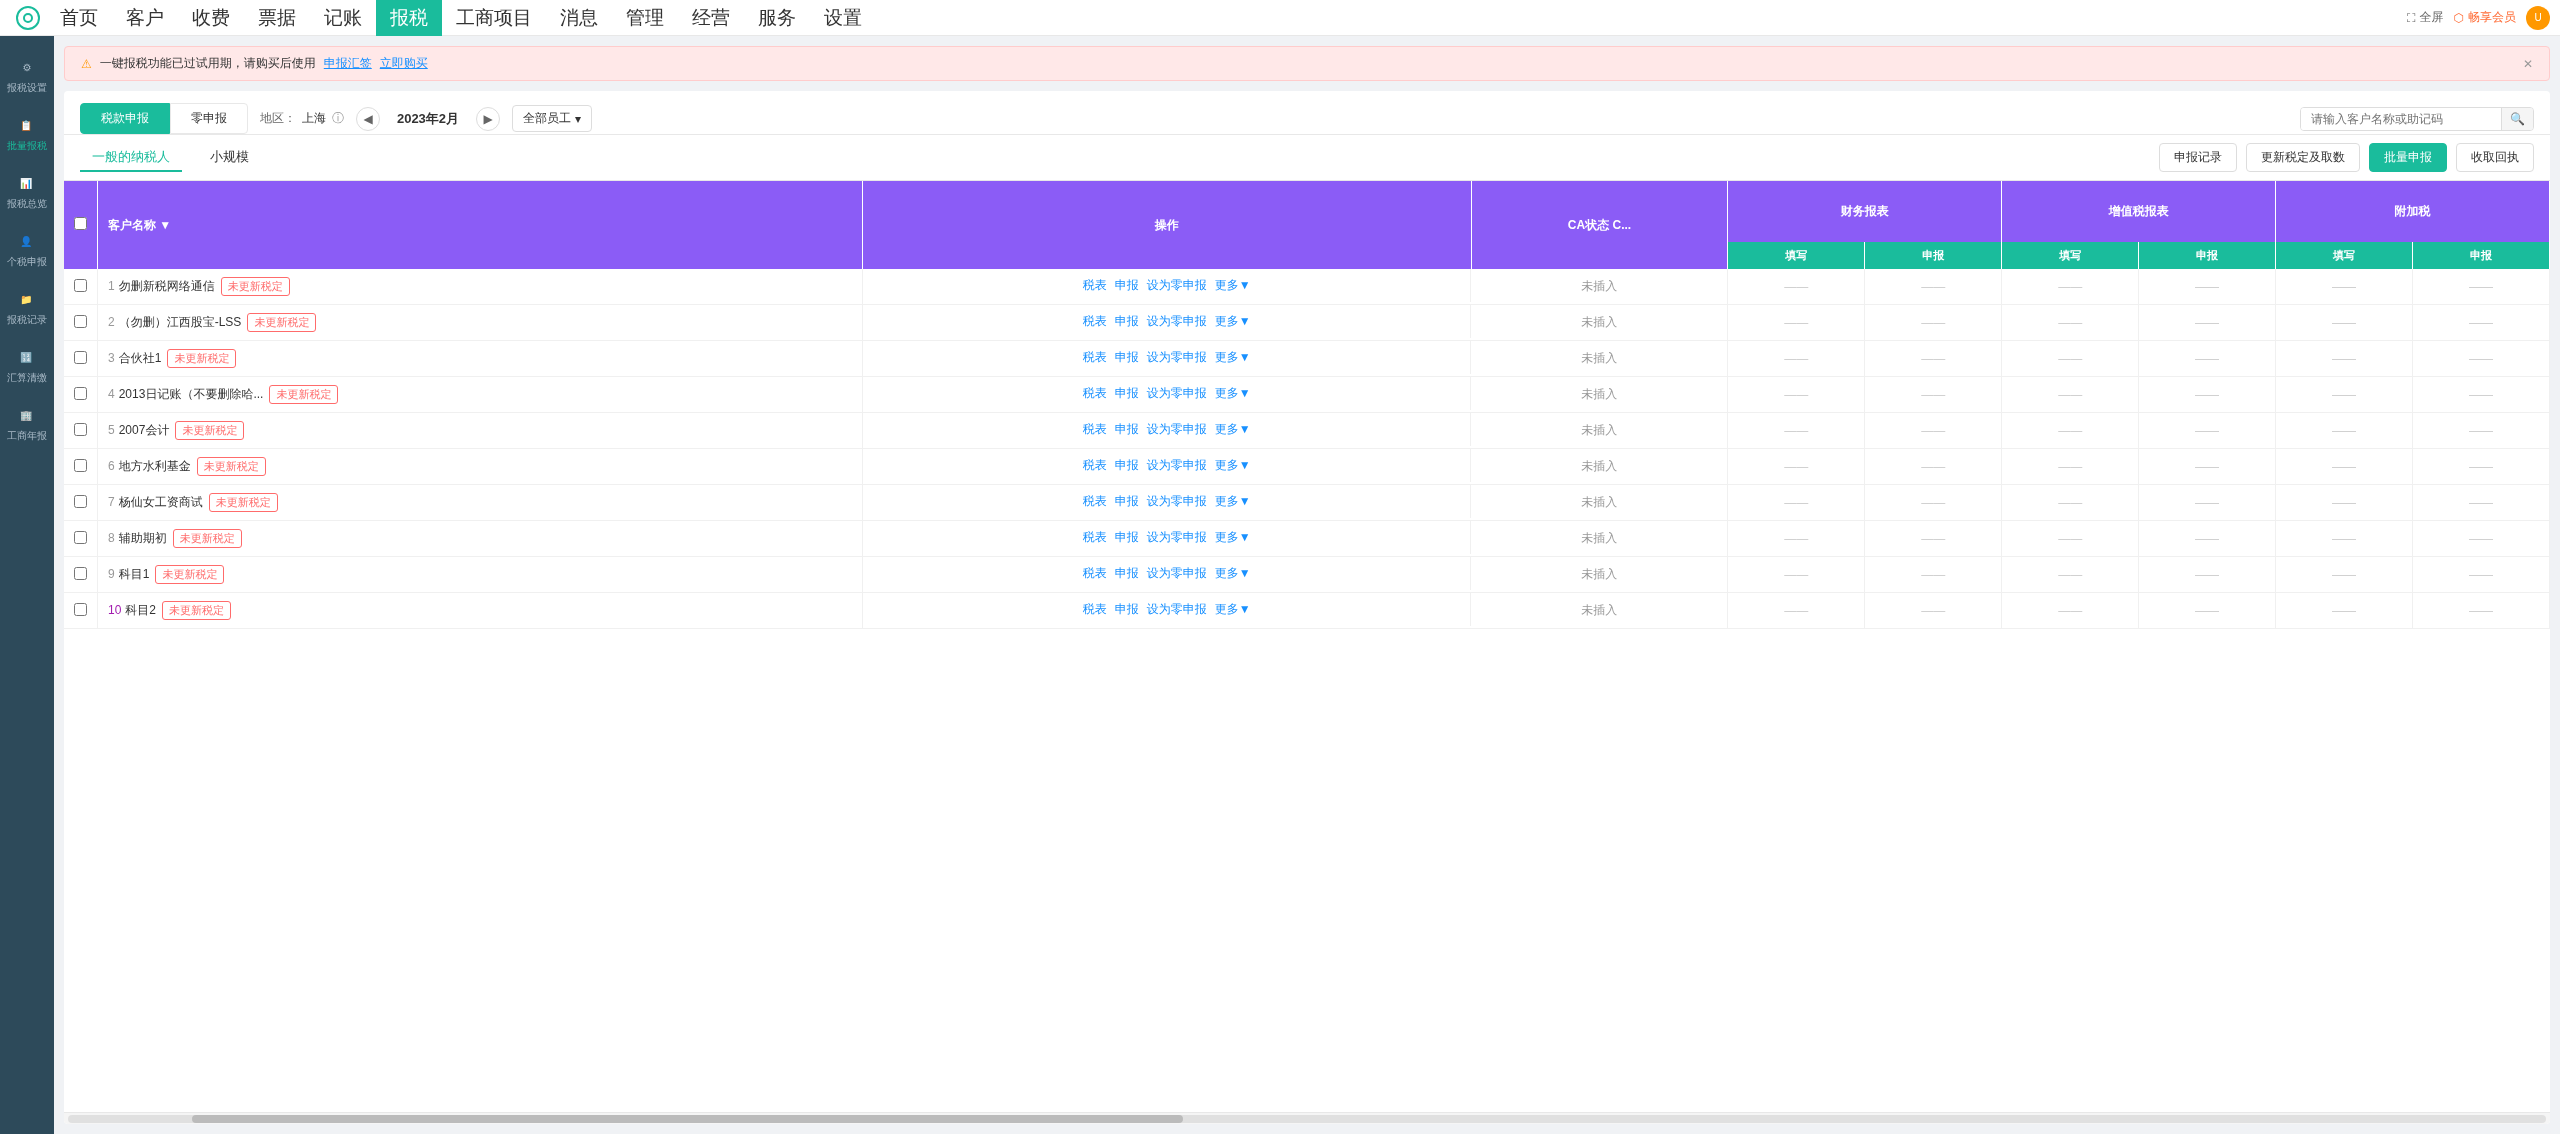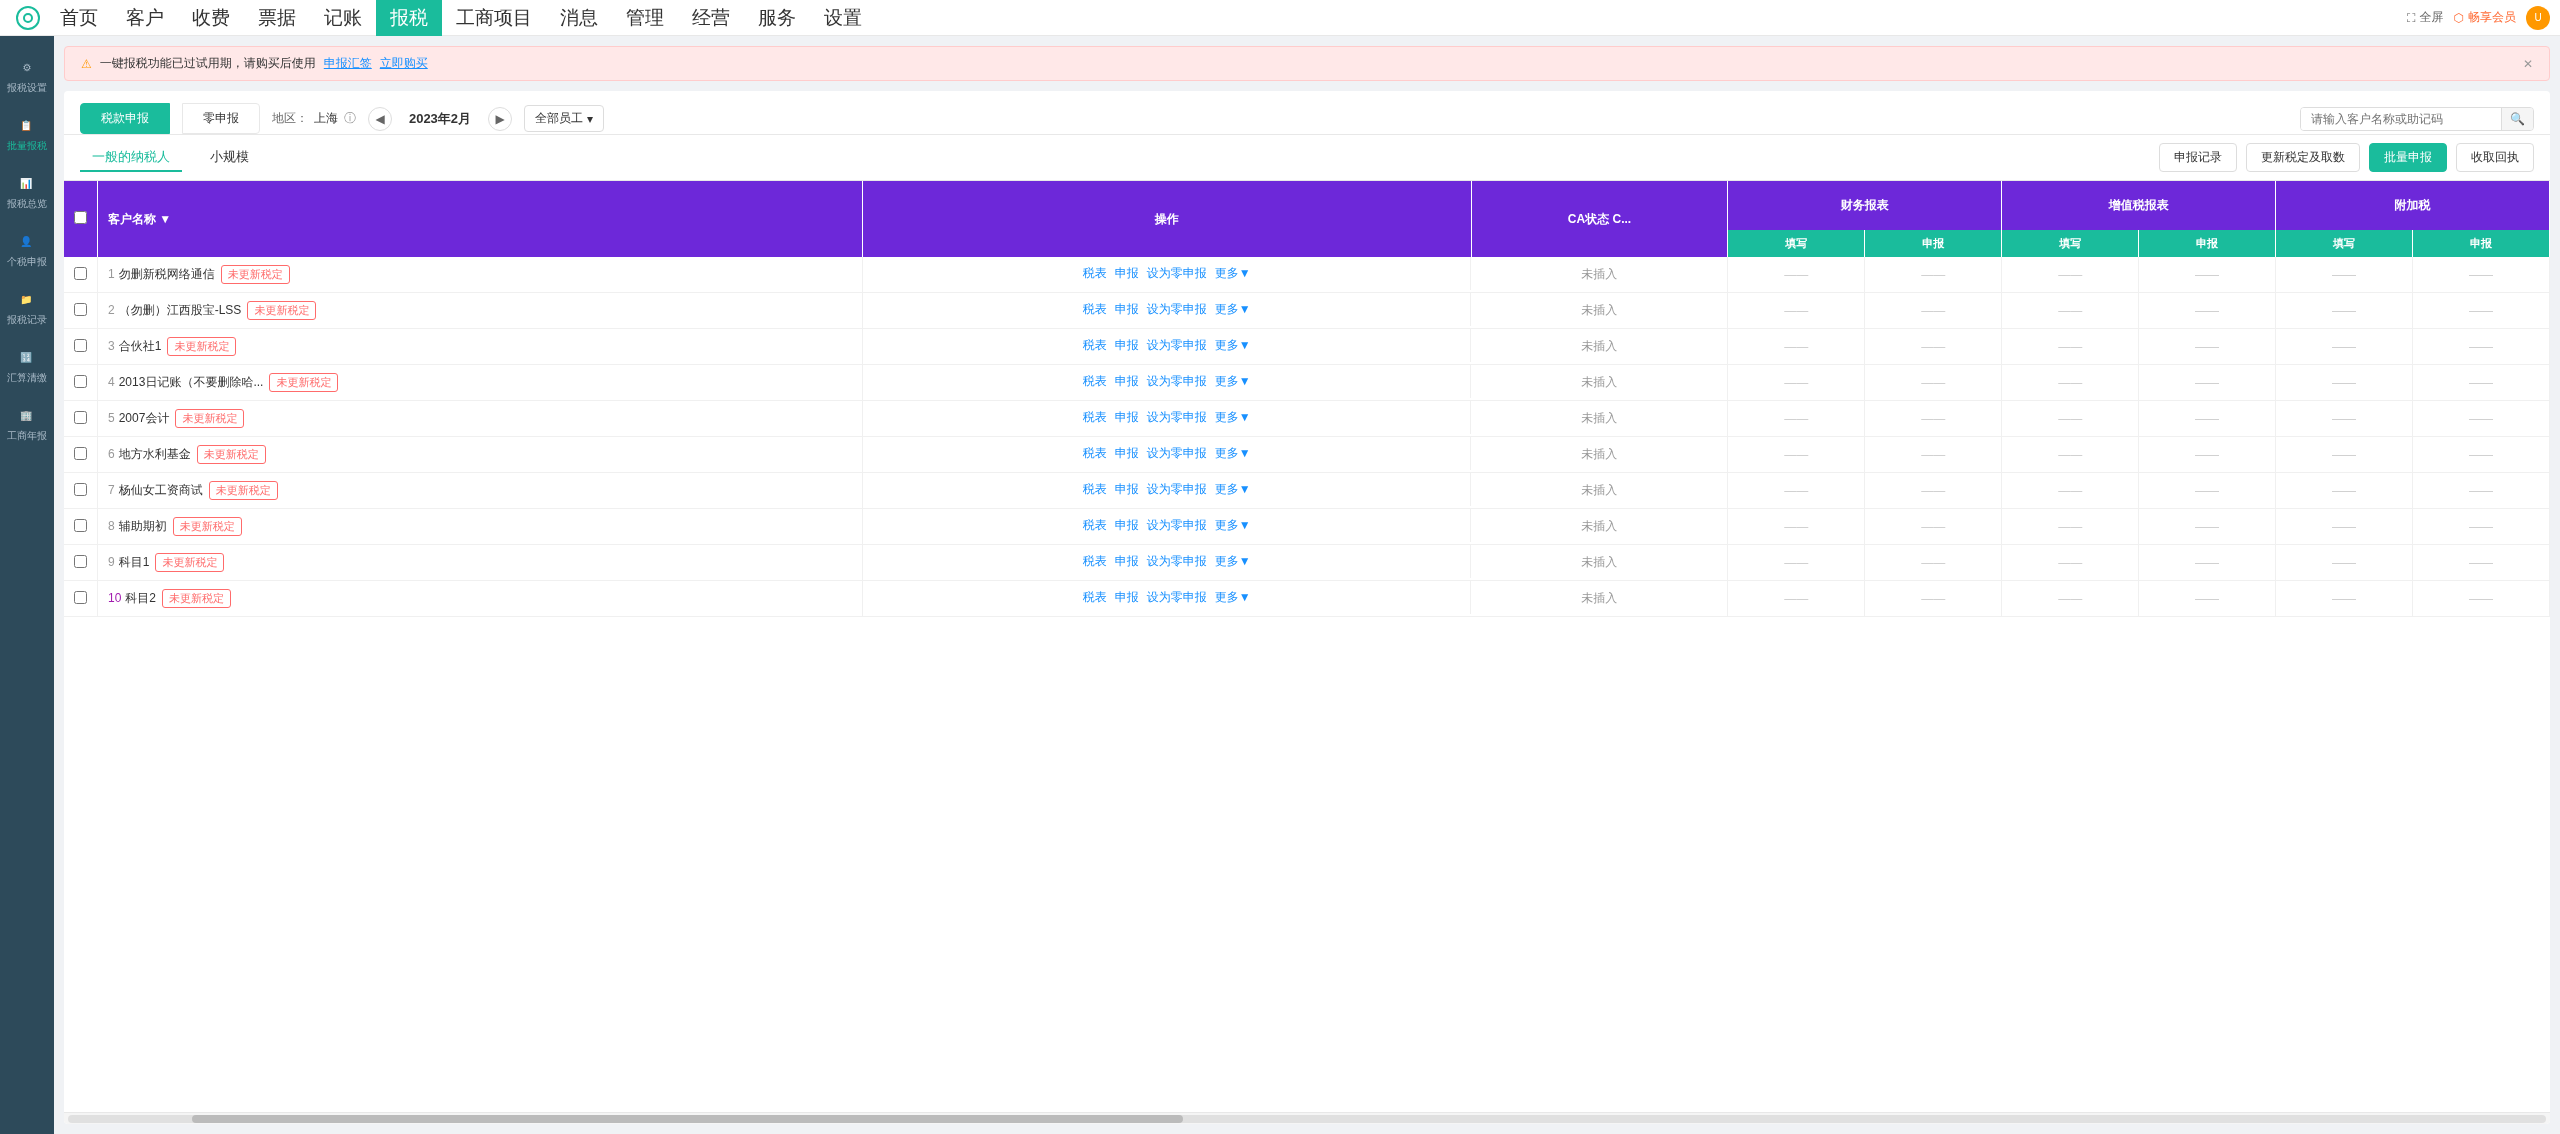--- a/index.html
+++ b/index.html
@@ -35,21 +35,21 @@
     .notification-banner { background: #ffe8e8; border: 1px solid #ffcccc; border-radius: 4px; padding: 8px 16px; display: flex; align-items: center; gap: 8px; margin-bottom: 10px; font-size: 12px; color: #333; }
     .notification-banner .warn-icon { color: #ff9800; }
     .notification-banner a { color: #1890ff; text-decoration: underline; cursor: pointer; }
     .notification-close { margin-left: auto; cursor: pointer; color: #999; }
 
     
     .main-panel { background: #fff; border-radius: 4px; flex: 1; display: flex; flex-direction: column; overflow: hidden; }
 
     
     .panel-header { padding: 12px 16px 0; display: flex; align-items: center; gap: 12px; border-bottom: 1px solid #e8e8e8; flex-wrap: wrap; }
-    .tab-buttons { display: flex; gap: 12px; }
+    .tab-buttons { display: flex; gap: 0; }
     .tab-btn { padding: 6px 20px; border: 1px solid #e8e8e8; cursor: pointer; font-size: 12px; color: #333; background: #fff; }
     .tab-btn:first-child { border-radius: 4px 0 0 4px; }
     .tab-btn:last-child { border-radius: 0 4px 4px 0; }
     .tab-btn.active { background: #1abc9c; color: #fff; border-color: #1abc9c; }
     .region-selector { display: flex; align-items: center; gap: 6px; font-size: 12px; color: #333; }
     .region-label { color: #666; }
     .info-icon { color: #999; cursor: pointer; }
     .date-nav { display: flex; align-items: center; gap: 8px; }
     .date-arrow { width: 24px; height: 24px; border-radius: 50%; border: 1px solid #ddd; display: flex; align-items: center; justify-content: center; cursor: pointer; color: #666; }
     .date-display { font-size: 13px; font-weight: bold; color: #333; min-width: 80px; text-align: center; }
@@ -63,21 +63,21 @@
     .sub-tab { padding: 4px 12px; font-size: 13px; cursor: pointer; color: #333; border-bottom: 2px solid transparent; }
     .sub-tab.active { color: #1abc9c; border-bottom-color: #1abc9c; }
     .action-bar { display: flex; gap: 9px; margin-left: auto; }
     .action-btn { padding: 5px 14px; border: 1px solid #ddd; border-radius: 4px; cursor: pointer; font-size: 12px; color: #333; background: #fff; }
     .action-btn.primary { background: #1abc9c; color: #fff; border-color: #1abc9c; }
 
     
     .table-container { flex: 1; overflow: auto; }
     table { width: 100%; border-collapse: collapse; font-size: 12px; }
     thead { position: sticky; top: 0; z-index: 10; }
-    .thead-top th { background: #6d28d9; color: #fff; padding: 16px 10px; text-align: center; border-right: 1px solid rgba(255,255,255,0.2); white-space: nowrap; }
+    .thead-top th { background: #8b5cf6; color: #fff; padding: 22px 10px; text-align: center; border-right: 1px solid rgba(255,255,255,0.2); white-space: nowrap; }
     .thead-sub th { background: #1abc9c; color: #fff; padding: 6px 8px; text-align: center; border-right: 1px solid rgba(255,255,255,0.2); font-size: 11px; }
     tbody tr { border-bottom: 1px solid #f0f0f0; }
     tbody td { padding: 8px 10px; color: #333; border-right: 1px solid #f0f0f0; text-align: center; vertical-align: middle; }
     tbody td:first-child { text-align: center; }
     tbody td.name-cell { text-align: left; }
     .status-tag { display: inline-block; padding: 1px 6px; border: 1px solid #ff6b6b; color: #ff6b6b; border-radius: 3px; font-size: 11px; }
     .ops-cell { display: flex; gap: 8px; align-items: center; justify-content: center; }
     .op-link { color: #1890ff; cursor: pointer; }
     .dash-cell { color: #ccc; }
     .unsubmitted { color: #999; }

